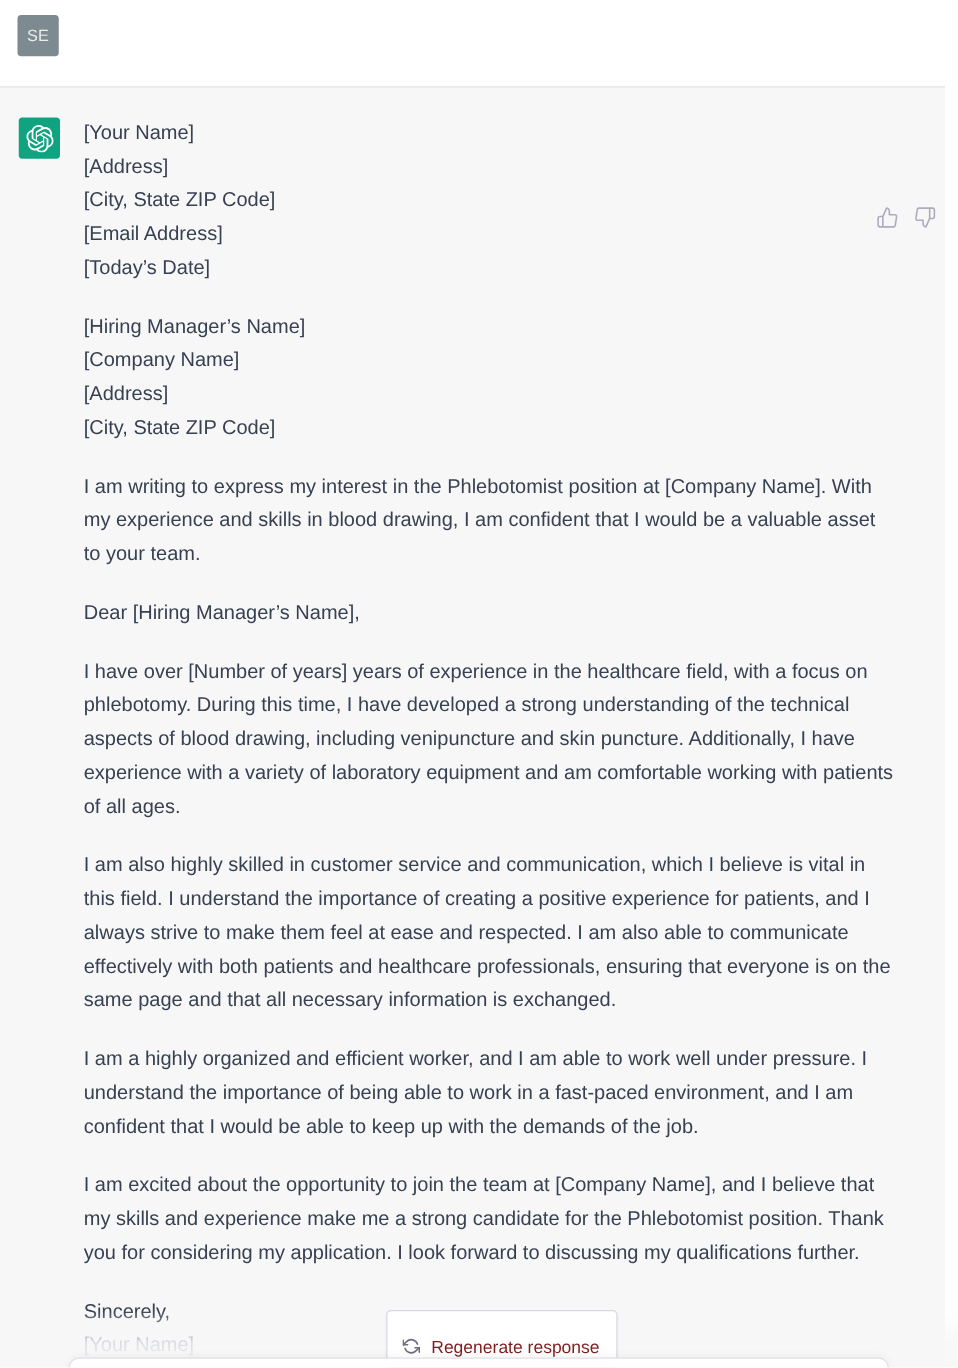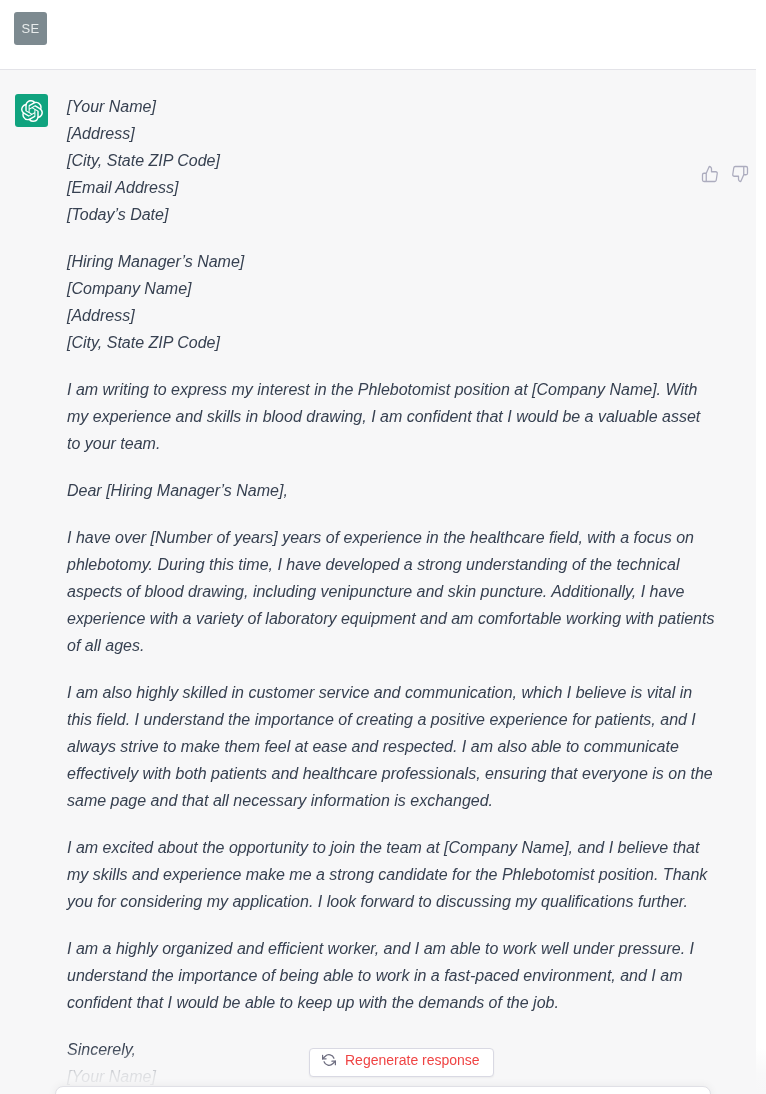--- a/index.html
+++ b/index.html
@@ -53,21 +53,21 @@
   .assistant-section .avatar svg { width: 22px; height: 22px; }
 
   .letter {
     position: absolute;
     left: 67px; top: 23px;
     width: 648px;
     font-size: 16px;
     line-height: 27px;
     color: #374151;
   }
-  .letter p { margin: 20px 0 0 0; font-style: italic; }
+  .letter p { margin: 20px 0 0 0; }
   .letter p:first-child { margin-top: 0; }
 
   
   .feedback {
     position: absolute;
     top: 95px; right: 7px;
     display: flex; gap: 12px;
     color: #acacbe;
   }
   .feedback button {
@@ -90,24 +90,24 @@
 
   
   .regenerate-btn {
     position: absolute;
     left: 309px; top: 1048px;
     z-index: 6;
     display: flex; align-items: center; gap: 9px;
     background: #ffffff;
     border: 1px solid #d9d9e3;
     border-radius: 4px;
-    padding: 3px 13px 8px 12px;
+    padding: 20px 13px 8px 12px;
     font-family: "Liberation Sans", "DejaVu Sans", sans-serif;
     font-size: 14px;
-    color: #ef4444;
+    color: #7f1d1d;
     box-shadow: 0 1px 2px rgba(0,0,0,0.05);
     cursor: pointer;
   }
   .regenerate-btn svg { width: 14px; height: 14px; color: #6e6e80; }
 
   
   .chat-input {
     position: absolute;
     left: 55px; top: 1086px;
     width: 656px; height: 24px;
@@ -139,22 +139,22 @@
       </span>
     </div>
 
     <div class="letter">
         <p>[Your Name]<br>[Address]<br>[City, State ZIP Code]<br>[Email Address]<br>[Today’s Date]</p>
         <p>[Hiring Manager’s Name]<br>[Company Name]<br>[Address]<br>[City, State ZIP Code]</p>
         <p>I am writing to express my interest in the Phlebotomist position at [Company Name]. With my experience and skills in blood drawing, I am confident that I would be a valuable asset to your team.</p>
         <p>Dear [Hiring Manager’s Name],</p>
         <p>I have over [Number of years] years of experience in the healthcare field, with a focus on phlebotomy. During this time, I have developed a strong understanding of the technical aspects of blood drawing, including venipuncture and skin puncture. Additionally, I have experience with a variety of laboratory equipment and am comfortable working with patients of all ages.</p>
         <p>I am also highly skilled in customer service and communication, which I believe is vital in this field. I understand the importance of creating a positive experience for patients, and I always strive to make them feel at ease and respected. I am also able to communicate effectively with both patients and healthcare professionals, ensuring that everyone is on the same page and that all necessary information is exchanged.</p>
+        <p>I am a highly organized and efficient worker, and I am able to work well under pressure. I understand the importance of being able to work in a fast-paced environment, and I am confident that I would be able to keep up with the demands of the job.</p>
         <p>I am excited about the opportunity to join the team at [Company Name], and I believe that my skills and experience make me a strong candidate for the Phlebotomist position. Thank you for considering my application. I look forward to discussing my qualifications further.</p>
-        <p>I am a highly organized and efficient worker, and I am able to work well under pressure. I understand the importance of being able to work in a fast-paced environment, and I am confident that I would be able to keep up with the demands of the job.</p>
         <p>Sincerely,<br>[Your Name]</p>
       </div>
 
     <div class="feedback">
       <button title="">
         <span>
           <svg viewBox="0 0 24 24" fill="none" stroke="currentColor" stroke-width="1.7" stroke-linecap="round" stroke-linejoin="round">
             <path d="M14 9V5a3 3 0 0 0-3-3l-4 9v11h11.28a2 2 0 0 0 2-1.7l1.38-9a2 2 0 0 0-2-2.3zM7 22H4a2 2 0 0 1-2-2v-7a2 2 0 0 1 2-2h3"></path>
           </svg>
         </span>

